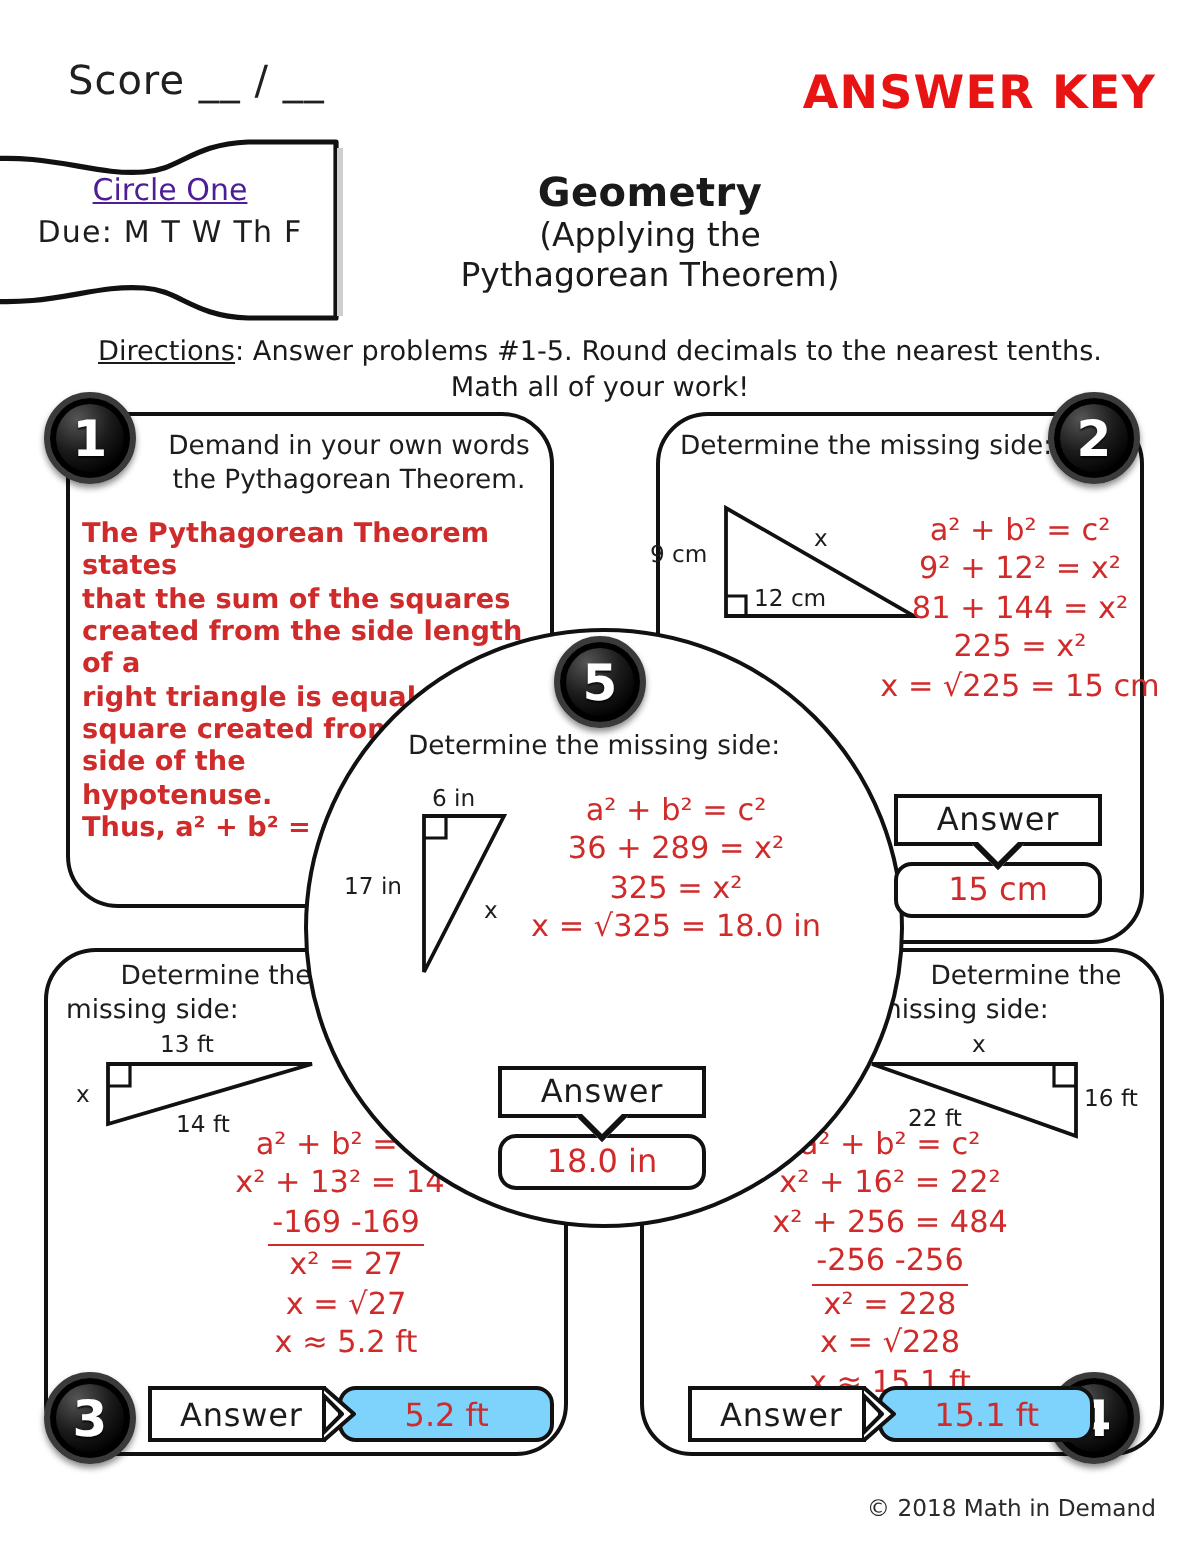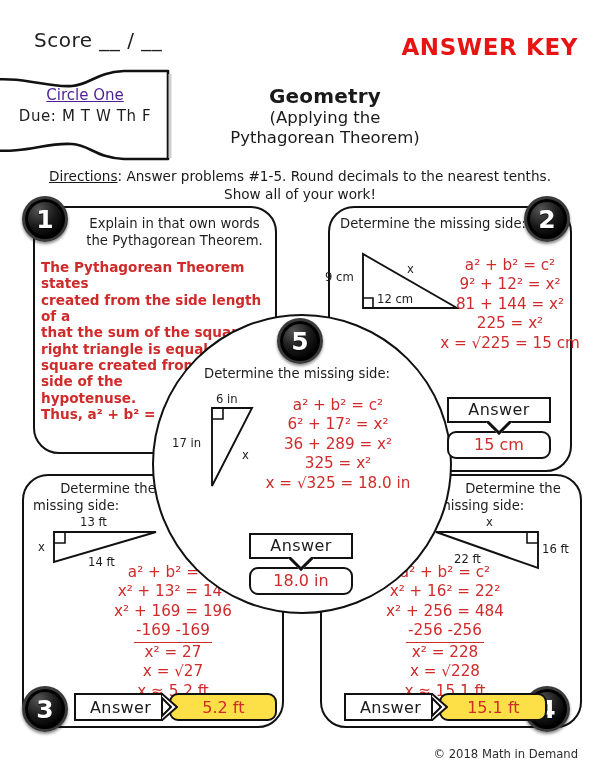--- a/index.html
+++ b/index.html
@@ -202,21 +202,21 @@
     z-index: 2;
   }
   .ansh .chev {
     width: 20px; position: relative; z-index: 3;
     margin-left: -2px;
   }
   .ansh .chev svg { display:block; }
   .ansh .val {
     border: 2px solid #111;
     border-radius: 9px;
-    background: #fde047;
+    background: #7dd3fc;
     font-size: 16px;
     color: #d02b2b;
     display:flex; align-items:center; justify-content:center;
     min-width: 104px;
     margin-left: -12px;
     position: relative;
     z-index: 1;
   }
 
   
@@ -249,32 +249,32 @@
   </div>
 
   <div class="abs" id="title-block">
     <div id="title-main">Geometry</div>
     <div id="title-sub1">(Applying the</div>
     <div id="title-sub2">Pythagorean Theorem)</div>
   </div>
 
   <div class="abs" id="directions">
     <div><u>Directions</u><span>: Answer problems #1-5.  Round decimals to the nearest tenths.</span></div>
-    <div>Show all of your work!</div>
+    <div>Math all of your work!</div>
   </div>
 
   <div class="abs pbox" id="box1"></div>
   <div class="abs prompt" style="left:82px; top:216px; width:185px; text-align:center;">
-    <div>Explain in that own words</div>
+    <div>Demand in your own words</div>
     <div>the Pythagorean Theorem.</div>
   </div>
   <div class="abs redtext" style="left:41px; top:259px; width:232px;">
     <div>The Pythagorean Theorem states</div>
+    <div>that the sum of the squares</div>
     <div>created from the side length of a</div>
-    <div>that the sum of the squares</div>
     <div>right triangle is equal to the</div>
     <div>square created from the</div>
     <div>side of the</div>
     <div>hypotenuse.</div>
     <div>Thus, a² + b² = c².</div>
   </div>
 
   <div class="abs pbox" id="box2"></div>
   <div class="abs prompt nowrap" style="left:340px; top:216px;">Determine the missing side:</div>
 
@@ -314,21 +314,20 @@
       <polyline points="26,31 37,31 37,20" fill="none" stroke="#111" stroke-width="1.6"></polyline>
     </svg>
     <span class="abs tlabel nowrap" style="left:52px; top:3px;">13 ft</span>
     <span class="abs tlabel nowrap" style="left:10px; top:28px;">x</span>
     <span class="abs tlabel nowrap" style="left:60px; top:43px;">14 ft</span>
   </div>
 
   <div class="abs work" style="left:88px; top:563px; width:170px;">
     <div>a² + b² = c²</div>
     <div>x² + 13² = 14²</div>
-    <div>x² + 169 = 196</div>
     <div><span class="strike-line">-169   -169</span></div>
     <div>x² = 27</div>
     <div>x = √27</div>
     <div>x ≈ 5.2 ft</div>
   </div>
 
   <div class="abs ansh" style="left:74px; top:693px;">
     <div class="lbl">Answer</div>
     <div class="chev">
       <svg width="20" height="28" viewBox="0 0 20 28">
@@ -382,21 +381,20 @@
       <polygon points="42,22 82,22 42,100" fill="none" stroke="#111" stroke-width="1.9"></polygon>
       <polyline points="42,33 53,33 53,22" fill="none" stroke="#111" stroke-width="1.6"></polyline>
     </svg>
     <span class="abs tlabel nowrap" style="left:46px; top:6px;">6 in</span>
     <span class="abs tlabel nowrap" style="left:2px; top:50px;">17 in</span>
     <span class="abs tlabel nowrap" style="left:72px; top:62px;">x</span>
   </div>
 
   <div class="abs work" style="left:258px; top:396px; width:160px;">
     <div>a² + b² = c²</div>
-    <div>6² + 17² = x²</div>
     <div>36 + 289 = x²</div>
     <div>325 = x²</div>
     <div>x = √325 = 18.0 in</div>
   </div>
 
   <div class="abs ansv" style="left:249px; top:533px;">
     <div class="lbl">Answer</div>
     <div class="arrow"></div>
     <div class="val">18.0 in</div>
   </div>

